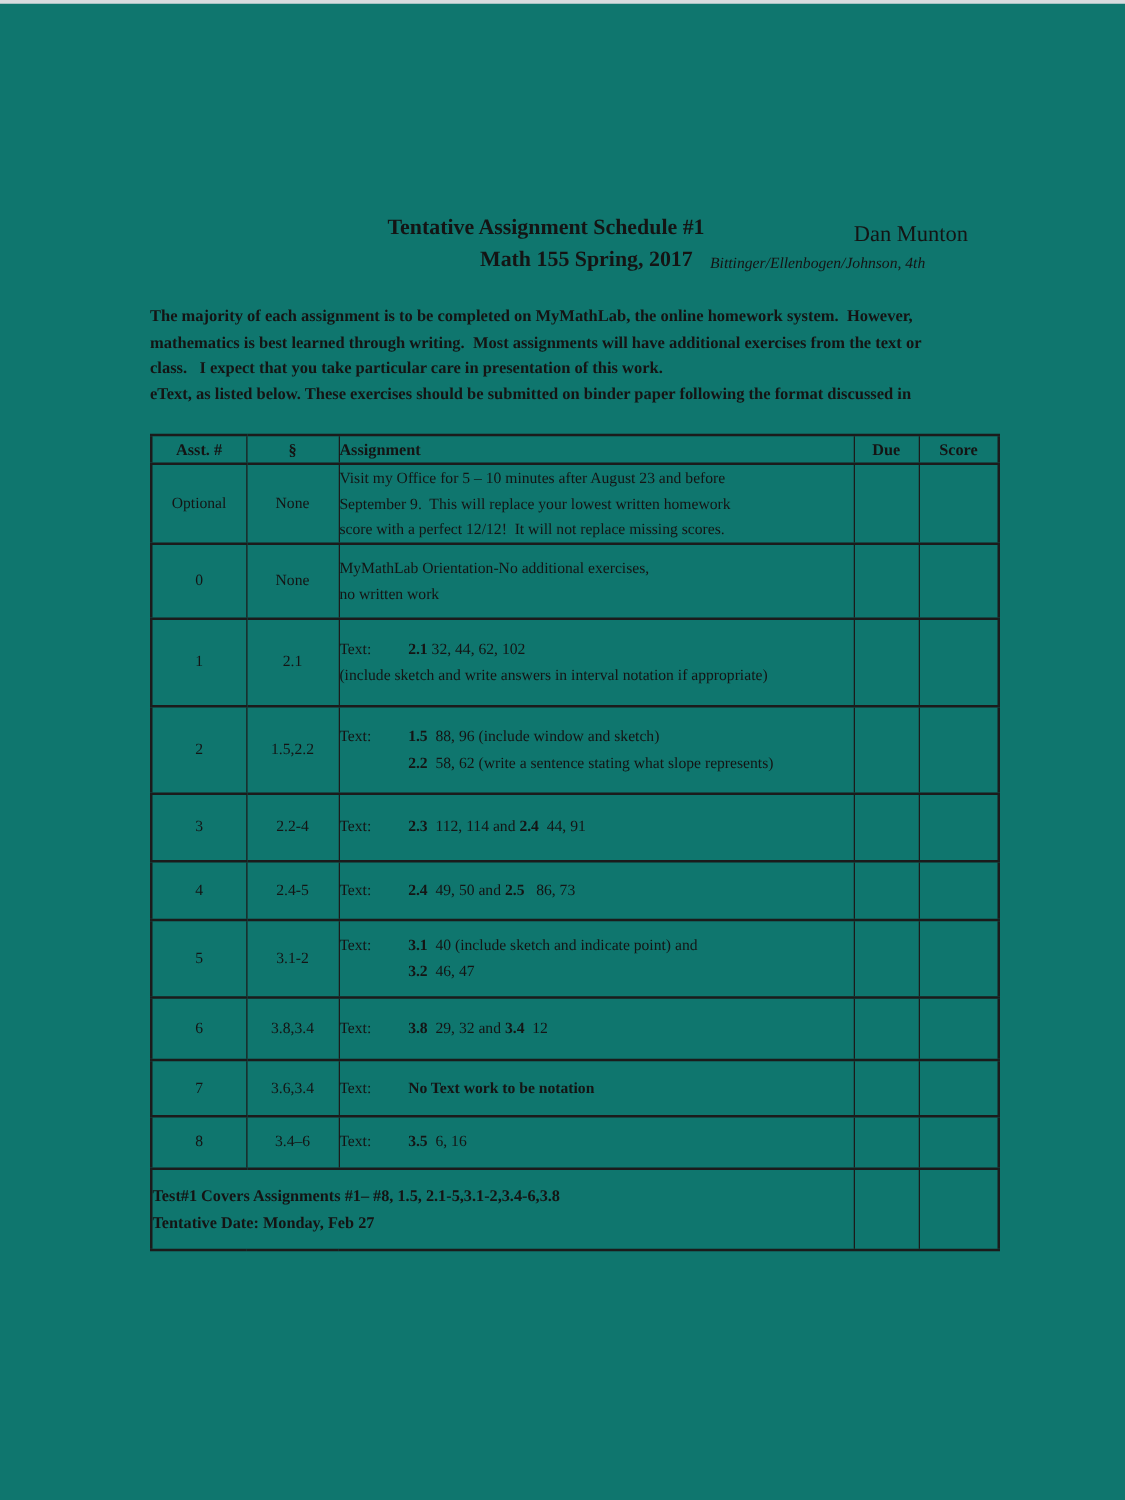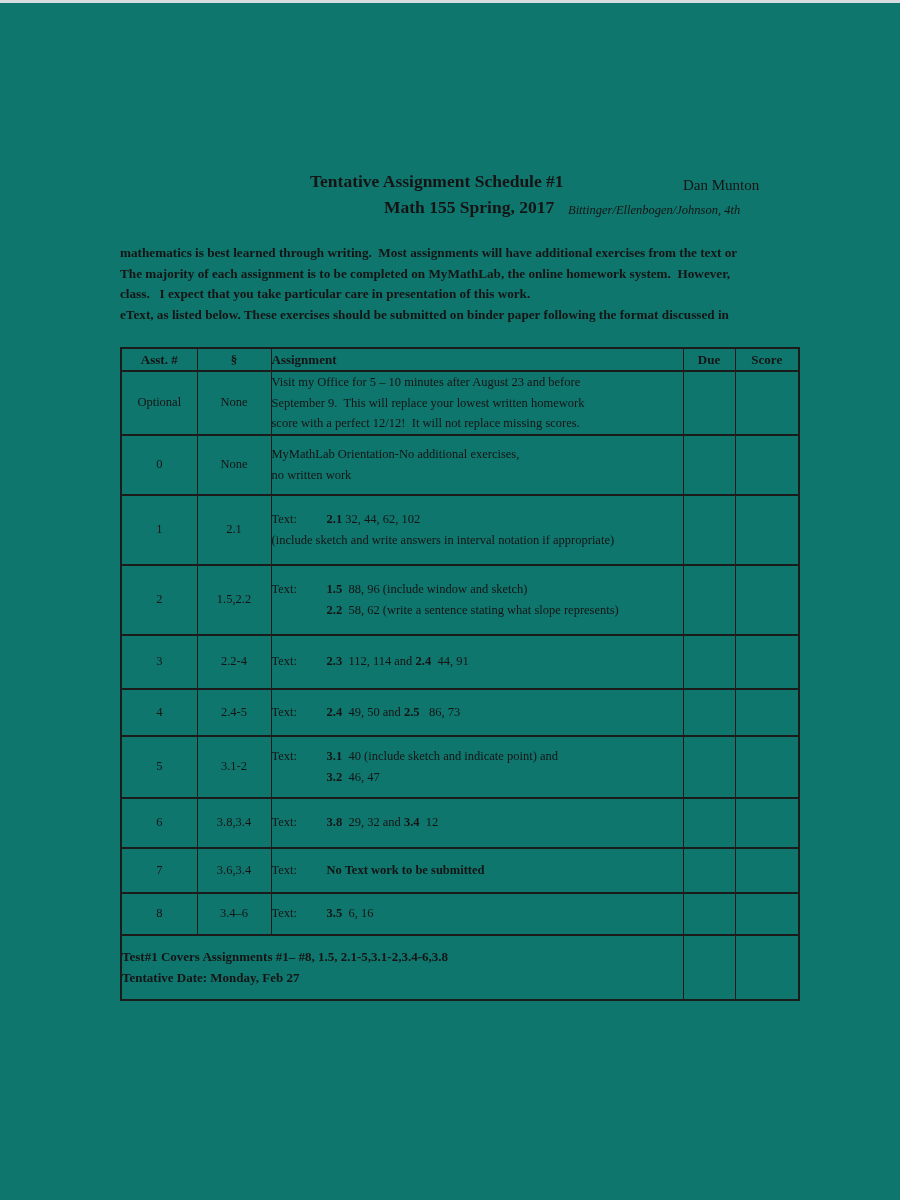--- a/index.html
+++ b/index.html
@@ -18,21 +18,21 @@
     width: 100%; height: 3px;
     background: #d9dcdf;
   }
   
   .doc-title {
     position: absolute; left: 310px; top: 171px;
     font-size: 17.5px; font-weight: bold; white-space: pre;
   }
   .doc-instructor {
     position: absolute; left: 683px; top: 177px;
-    font-size: 15px; white-space: pre;
+    font-size: 18px; white-space: pre;
   }
   .doc-course {
     position: absolute; left: 356px; top: 197px;
     font-size: 17.5px; font-weight: bold; white-space: pre; margin-left: 28px;
   }
   .doc-textbook {
     position: absolute; left: 568px; top: 203px;
     font-size: 12.5px; font-style: italic; white-space: pre;
   }
   
@@ -88,22 +88,22 @@
 
 <div class="page">
   <div class="scan-edge"></div>
 
   <div class="doc-title">Tentative Assignment Schedule #1</div>
   <div class="doc-instructor">Dan Munton</div>
   <div class="doc-course">Math 155 Spring, 2017</div>
   <div class="doc-textbook">Bittinger/Ellenbogen/Johnson, 4th</div>
 
   <div class="intro">
+    <div class="iline">The majority of each assignment is to be completed on MyMathLab, the online homework system.  However,</div>
     <div class="iline">mathematics is best learned through writing.  Most assignments will have additional exercises from the text or</div>
-    <div class="iline">The majority of each assignment is to be completed on MyMathLab, the online homework system.  However,</div>
     <div class="iline">class.   I expect that you take particular care in presentation of this work.</div>
     <div class="iline">eText, as listed below. These exercises should be submitted on binder paper following the format discussed in</div>
   </div>
 
   <table class="schedule">
     <colgroup>
       <col style="width:76px">
         <col style="width:74px">
         <col style="width:412px">
         <col style="width:52px">
@@ -194,21 +194,21 @@
           <td class="c-asg">
             <div class="line"><span class="tab">Text:</span><span class=" b">3.8</span><span class="">  29, 32 and </span><span class=" b">3.4</span><span class="">  12</span></div>
           </td>
           <td class="c-due"></td>
           <td class="c-score"></td>
         </tr>
         <tr>
           <td class="c-asst">7</td>
           <td class="c-sec">3.6,3.4</td>
           <td class="c-asg">
-            <div class="line"><span class="tab">Text:</span><span class=" b">No Text work to be submitted</span></div>
+            <div class="line"><span class="tab">Text:</span><span class=" b">No Text work to be notation</span></div>
           </td>
           <td class="c-due"></td>
           <td class="c-score"></td>
         </tr>
         <tr>
           <td class="c-asst">8</td>
           <td class="c-sec">3.4–6</td>
           <td class="c-asg">
             <div class="line"><span class="tab">Text:</span><span class=" b">3.5</span><span class="">  6, 16</span></div>
           </td>

